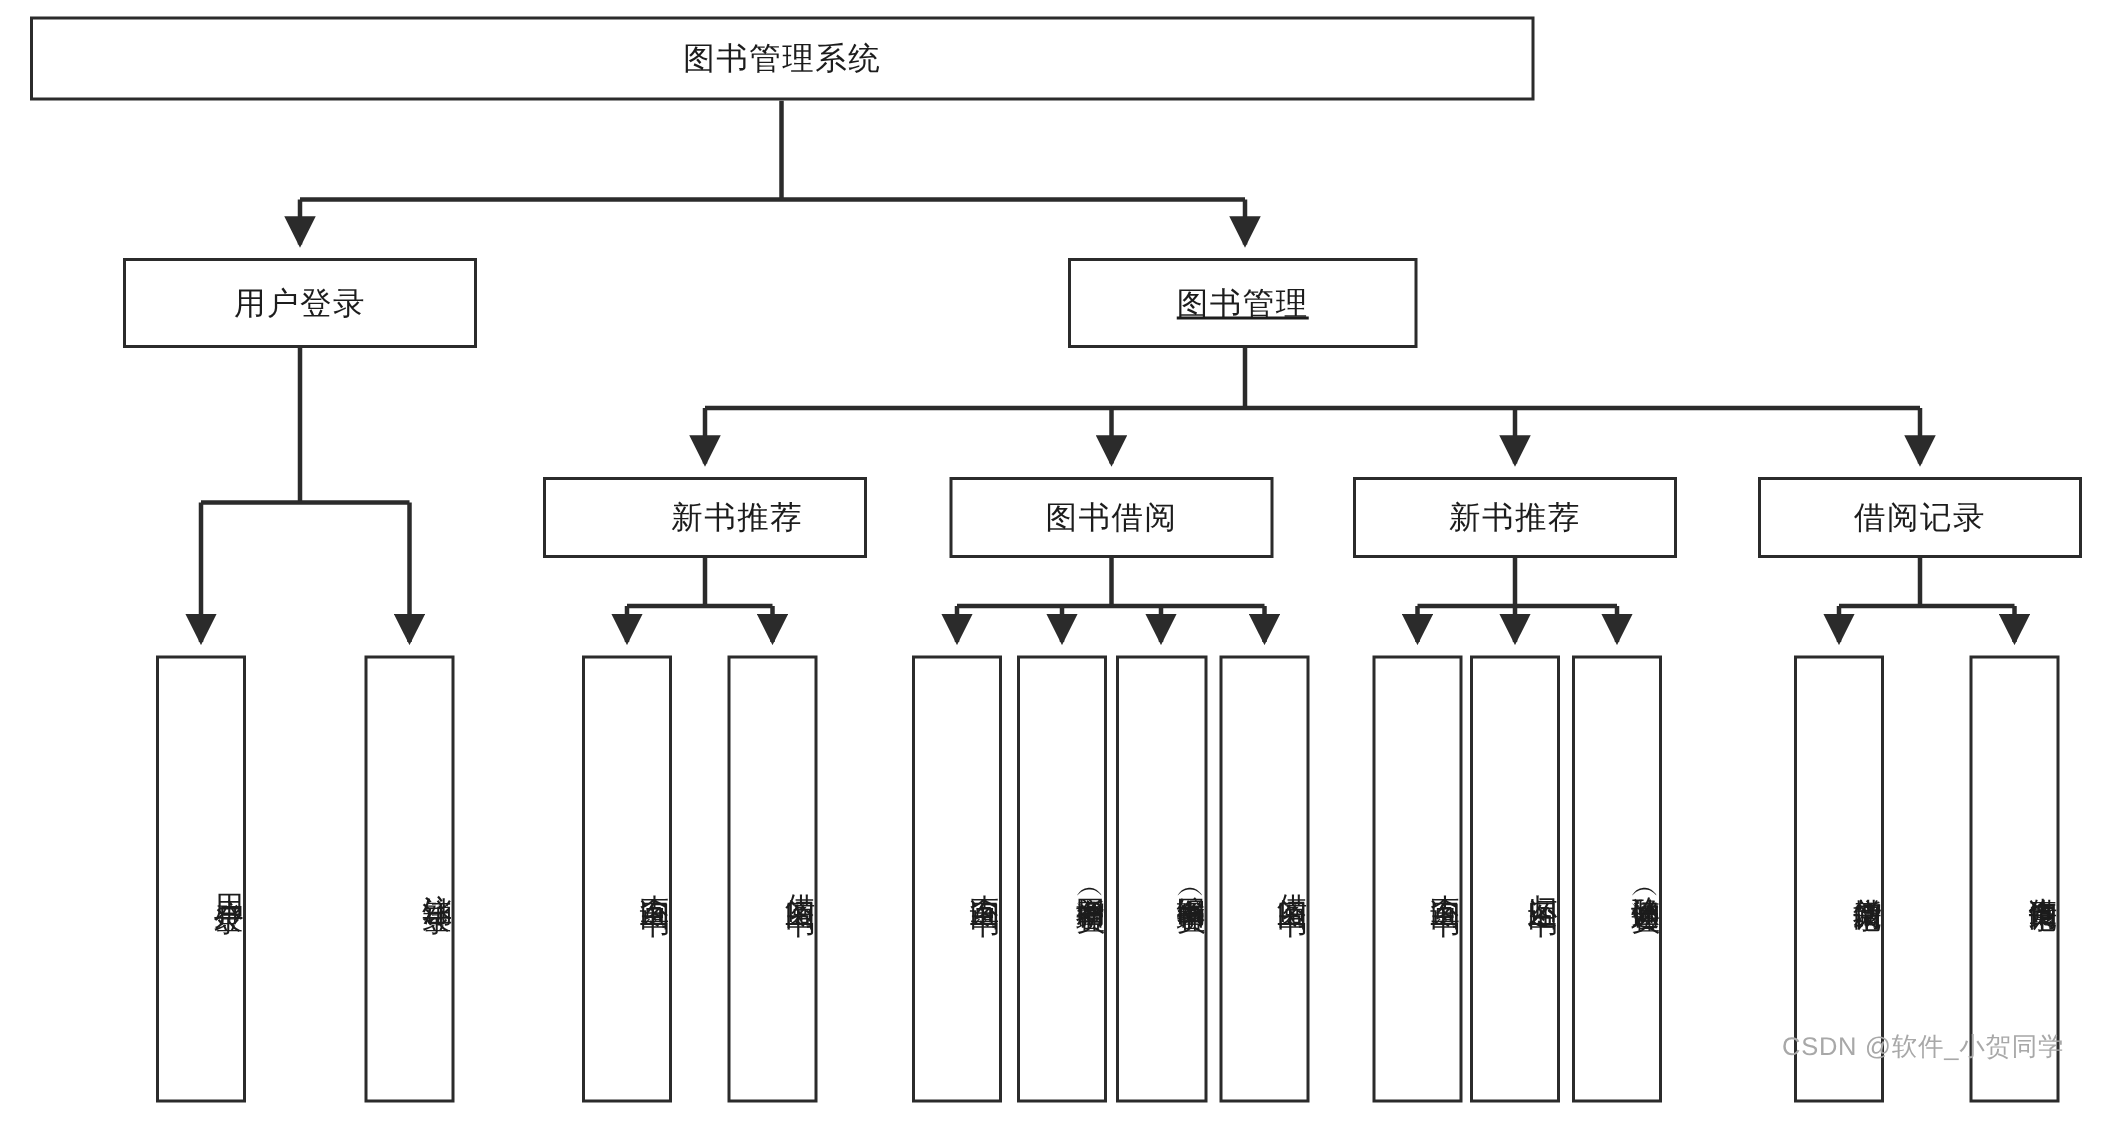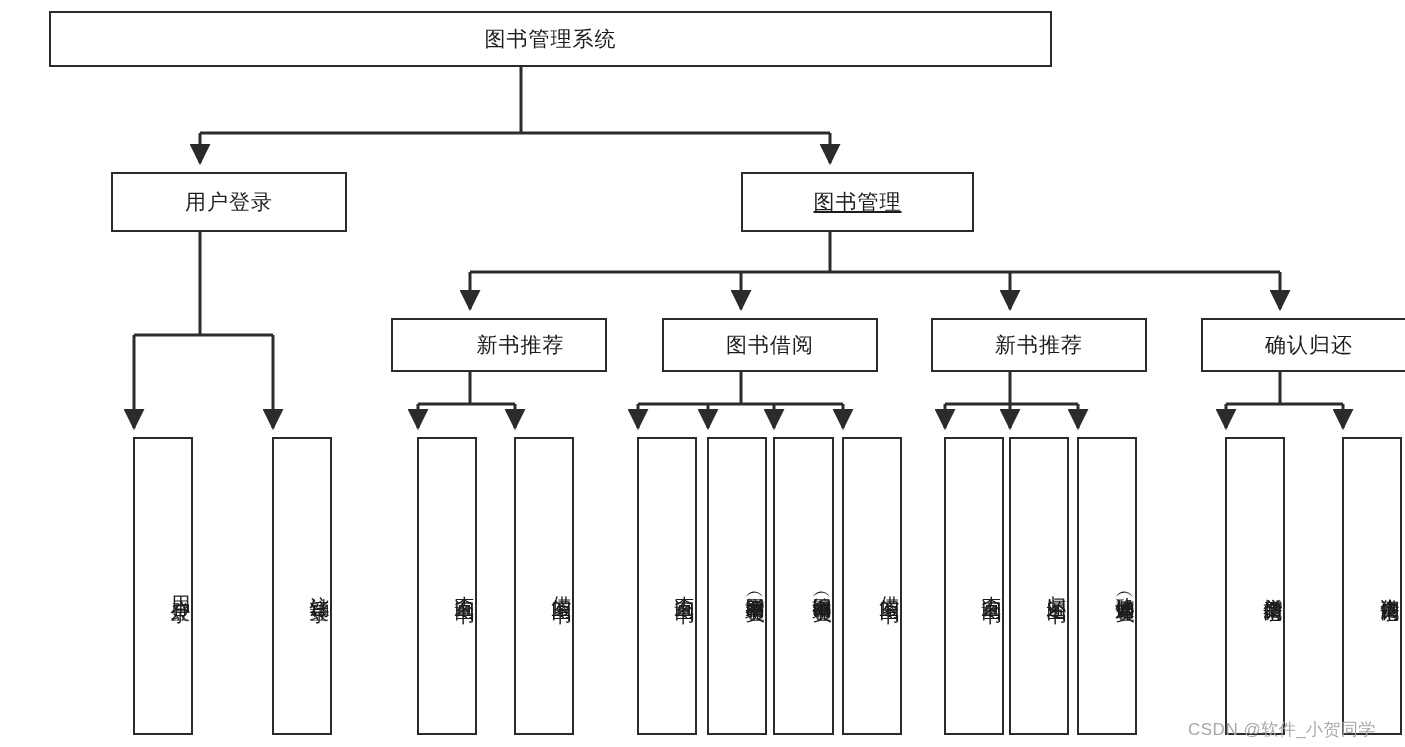--- a/index.html
+++ b/index.html
@@ -27,21 +27,20 @@
   }
   .node {
     position: absolute;
     box-sizing: border-box;
     background: #ffffff;
     border: 2px solid #2b2b2b;
     display: flex;
     align-items: center;
     justify-content: center;
     color: #1c1c1c;
-    margin-left: 29px;
   }
   .node.horiz {
     font-size: 21px;
     letter-spacing: 1px;
     white-space: nowrap;
   }
   .node.vert {
     writing-mode: vertical-rl;
     text-orientation: upright;
     font-size: 20px;
@@ -60,21 +59,20 @@
     display: block;
   }
   #watermark {
     position: absolute;
     left: 1188px;
     top: 686px;
     font-size: 17px;
     color: #a8a8a8;
     white-space: nowrap;
     letter-spacing: 0.5px;
-    margin-top: 32px;
   }
 </style>
 </head>
 <body>
 
 <div id="canvas">
 
   <svg id="wires" viewBox="0 0 1405 747" width="1405" height="747" xmlns="http://www.w3.org/2000/svg">
     <defs>
       <marker id="arrow" viewBox="0 0 10 10" refX="9" refY="5" markerWidth="7" markerHeight="7" orient="auto-start-reverse">
@@ -139,21 +137,21 @@
   <div class="node horiz" style="left: 362px; top: 318px; width: 216px; height: 54px; padding-left: 43px;">
     <span class="label">新书推荐</span>
   </div>
   <div class="node horiz" style="left: 633px; top: 318px; width: 216px; height: 54px; font-family: Liberation Serif, serif;">
     <span class="label">图书借阅</span>
   </div>
   <div class="node horiz" style="left: 902px; top: 318px; width: 216px; height: 54px;">
     <span class="label">新书推荐</span>
   </div>
   <div class="node horiz" style="left: 1172px; top: 318px; width: 216px; height: 54px;">
-    <span class="label">确认归还</span>
+    <span class="label">借阅记录</span>
   </div>
 
   <div class="node vert" style="left: 104px; top: 437px; width: 60px; height: 298px;">
     <span class="label">用户登录</span>
   </div>
   <div class="node vert" style="left: 243px; top: 437px; width: 60px; height: 298px;">
     <span class="label">注销登录</span>
   </div>
   <div class="node vert" style="left: 388px; top: 437px; width: 60px; height: 298px;">
     <span class="label">查询图书</span>

